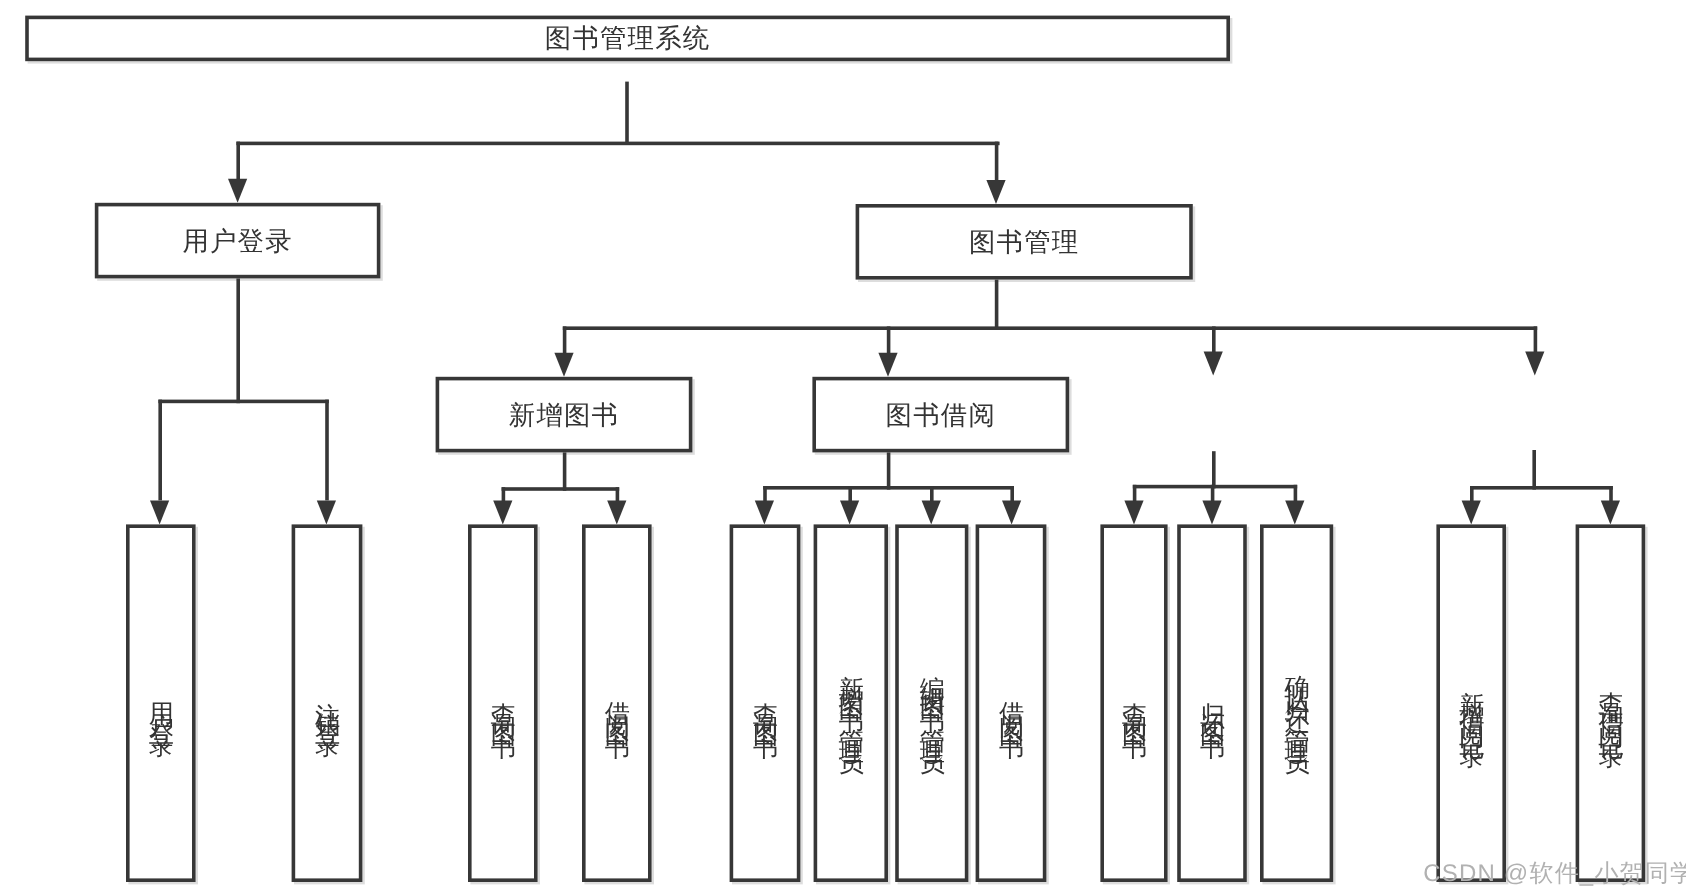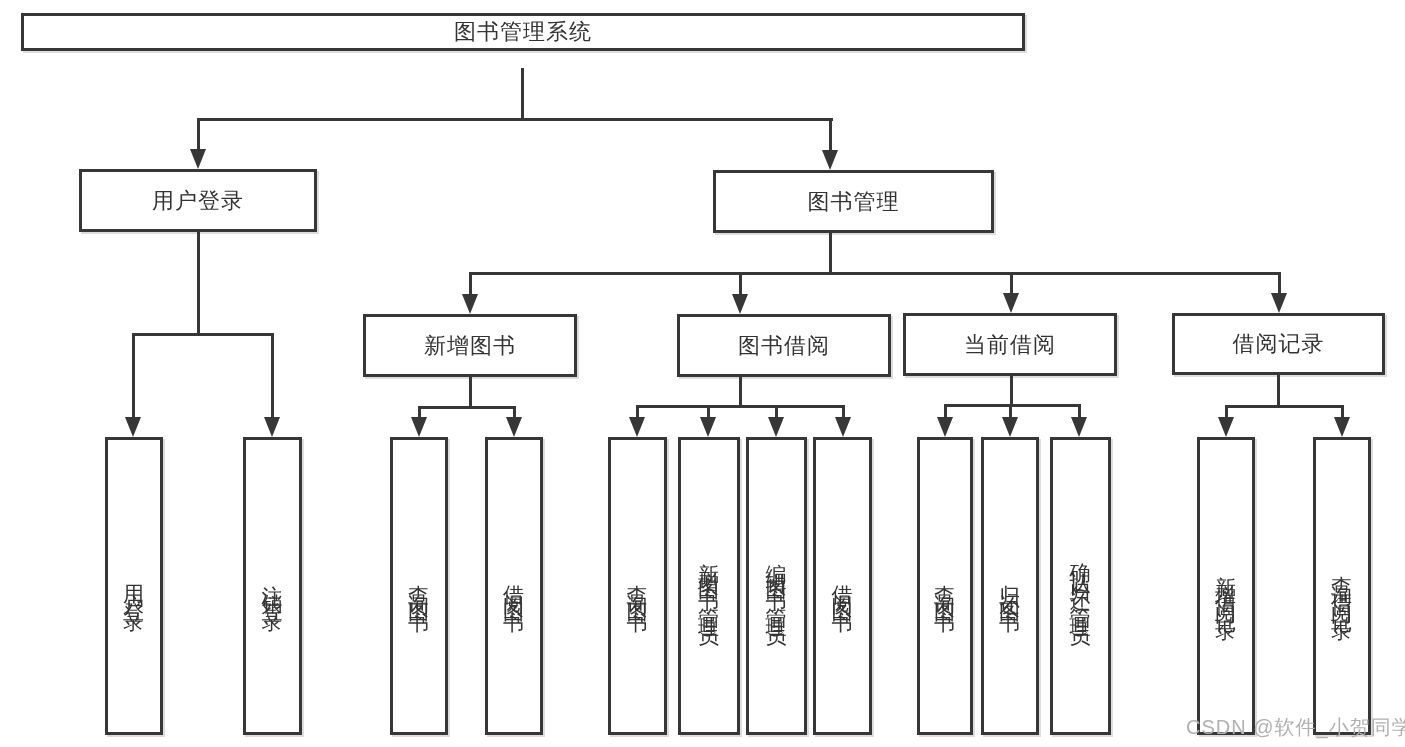--- a/index.html
+++ b/index.html
@@ -97,26 +97,20 @@
   <div class="arrow-down" style="left:1003px; top:293px;"></div>
   <div class="vline" style="left:1278px; top:272px; height:24px;"></div>
   <div class="arrow-down" style="left:1271px; top:293px;"></div>
 
   <div class="box" style="left:363px; top:314px; width:214px; height:63px;">
     <span>新增图书</span>
   </div>
   <div class="box" style="left:633px; top:314px; width:214px; height:63px;margin-left:44px;">
     <span>图书借阅</span>
   </div>
-  <div class="box" style="left:903px; top:313px; width:214px; height:63px;">
-    <span>当前借阅</span>
-  </div>
-  <div class="box" style="left:1172px; top:313px; width:213px; height:62px;">
-    <span>借阅记录</span>
-  </div>
 
   <div class="vline" style="left:469px; top:377px; height:32px;"></div>
   <div class="hline" style="left:418px; top:406px; width:98px;"></div>
   <div class="vline" style="left:418px; top:406px; height:12px;"></div>
   <div class="arrow-down" style="left:411px; top:417px;"></div>
   <div class="vline" style="left:513px; top:406px; height:12px;"></div>
   <div class="arrow-down" style="left:506px; top:417px;"></div>
 
   <div class="vline" style="left:739px; top:377px; height:31px;"></div>
   <div class="hline" style="left:636px; top:405px; width:209px;"></div>

